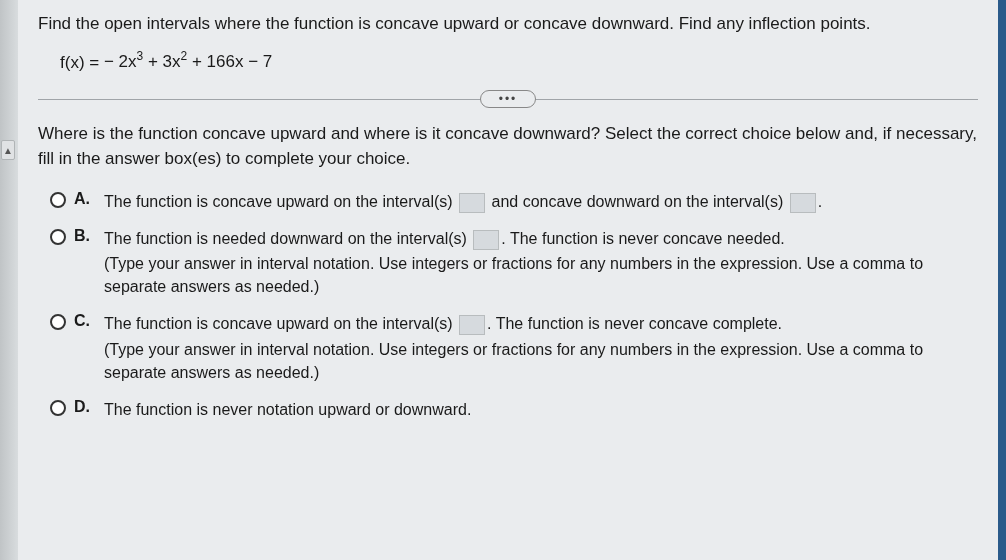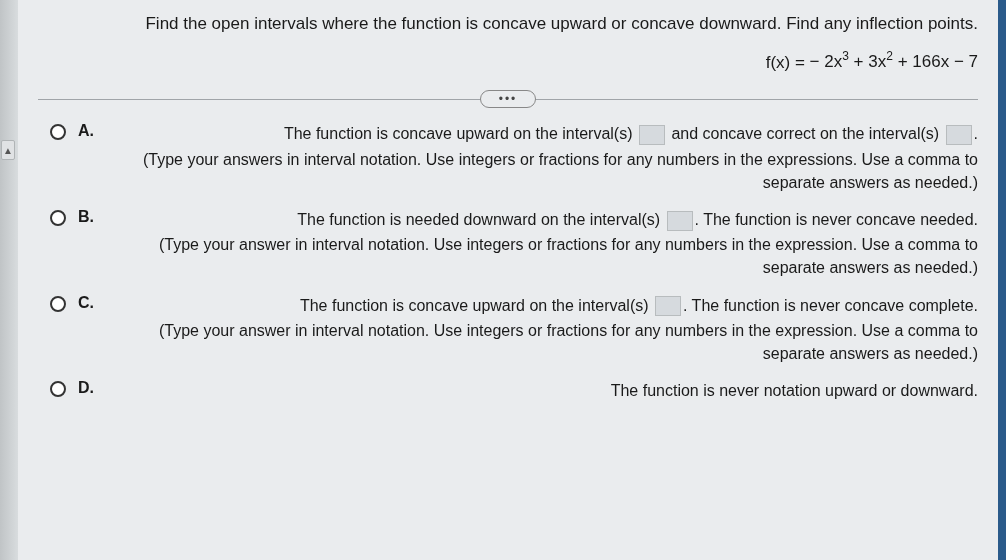--- a/index.html
+++ b/index.html
@@ -1,19 +1,18 @@
 <!DOCTYPE html>
 <html><head>
   <meta charset="utf-8">
   <style>
     * {
       margin: 0;
       padding: 0;
       box-sizing: border-box;
-      text-align: right;
     }
     body {
       font-family: Arial, Helvetica, sans-serif;
       background: #d8dcde;
       width: 1006px;
       height: 560px;
       overflow: hidden;
       position: relative;
     }
     .page {
@@ -158,27 +157,27 @@
   <div class="formula">
     <span>f(x) = </span><span>− 2x<sup>3</sup> + 3x<sup>2</sup> + 166x − 7</span>
   </div>
 
   <div class="divider-wrap">
     <div class="divider-line"></div>
     <div class="divider-pill">•••</div>
     <div class="divider-line"></div>
   </div>
 
+  <div class="question">Where is the function concave upward and where is it concave downward? Select the correct choice below and, if necessary, fill in the answer box(es) to complete your choice.</div>
 
   <div class="choice">
     <div class="radio"></div>
     <div class="choice-letter">A.</div>
     <div class="choice-body">
-      <span>The function is concave upward on the interval(s) </span><span class="input-box"></span><span> and concave correct on the interval(s) </span><span class="input-box"></span><span>.</span>
-      <span class="hint">(Type your answers in interval notation. Use integers or fractions for any numbers in the expressions. Use a comma to separate answers as needed.)</span>
+      <span>The function is concave upward on the interval(s) </span><span class="input-box"></span><span> and concave downward on the interval(s) </span><span class="input-box"></span><span>.</span>
     </div>
   </div>
 
   <div class="choice">
     <div class="radio"></div>
     <div class="choice-letter">B.</div>
     <div class="choice-body">
       <span>The function is needed downward on the interval(s) </span><span class="input-box"></span><span>. The function is never concave needed.</span>
       <span class="hint">(Type your answer in interval notation. Use integers or fractions for any numbers in the expression. Use a comma to separate answers as needed.)</span>
     </div>

